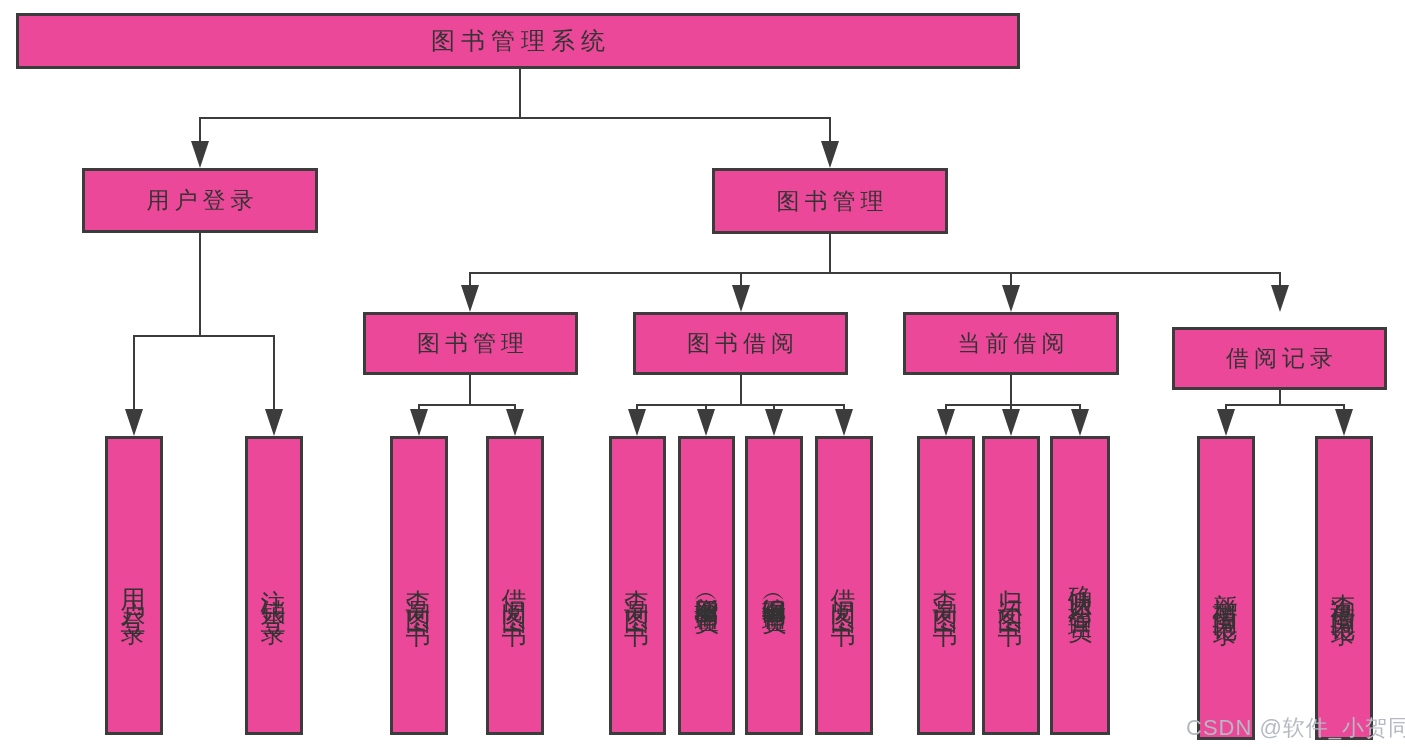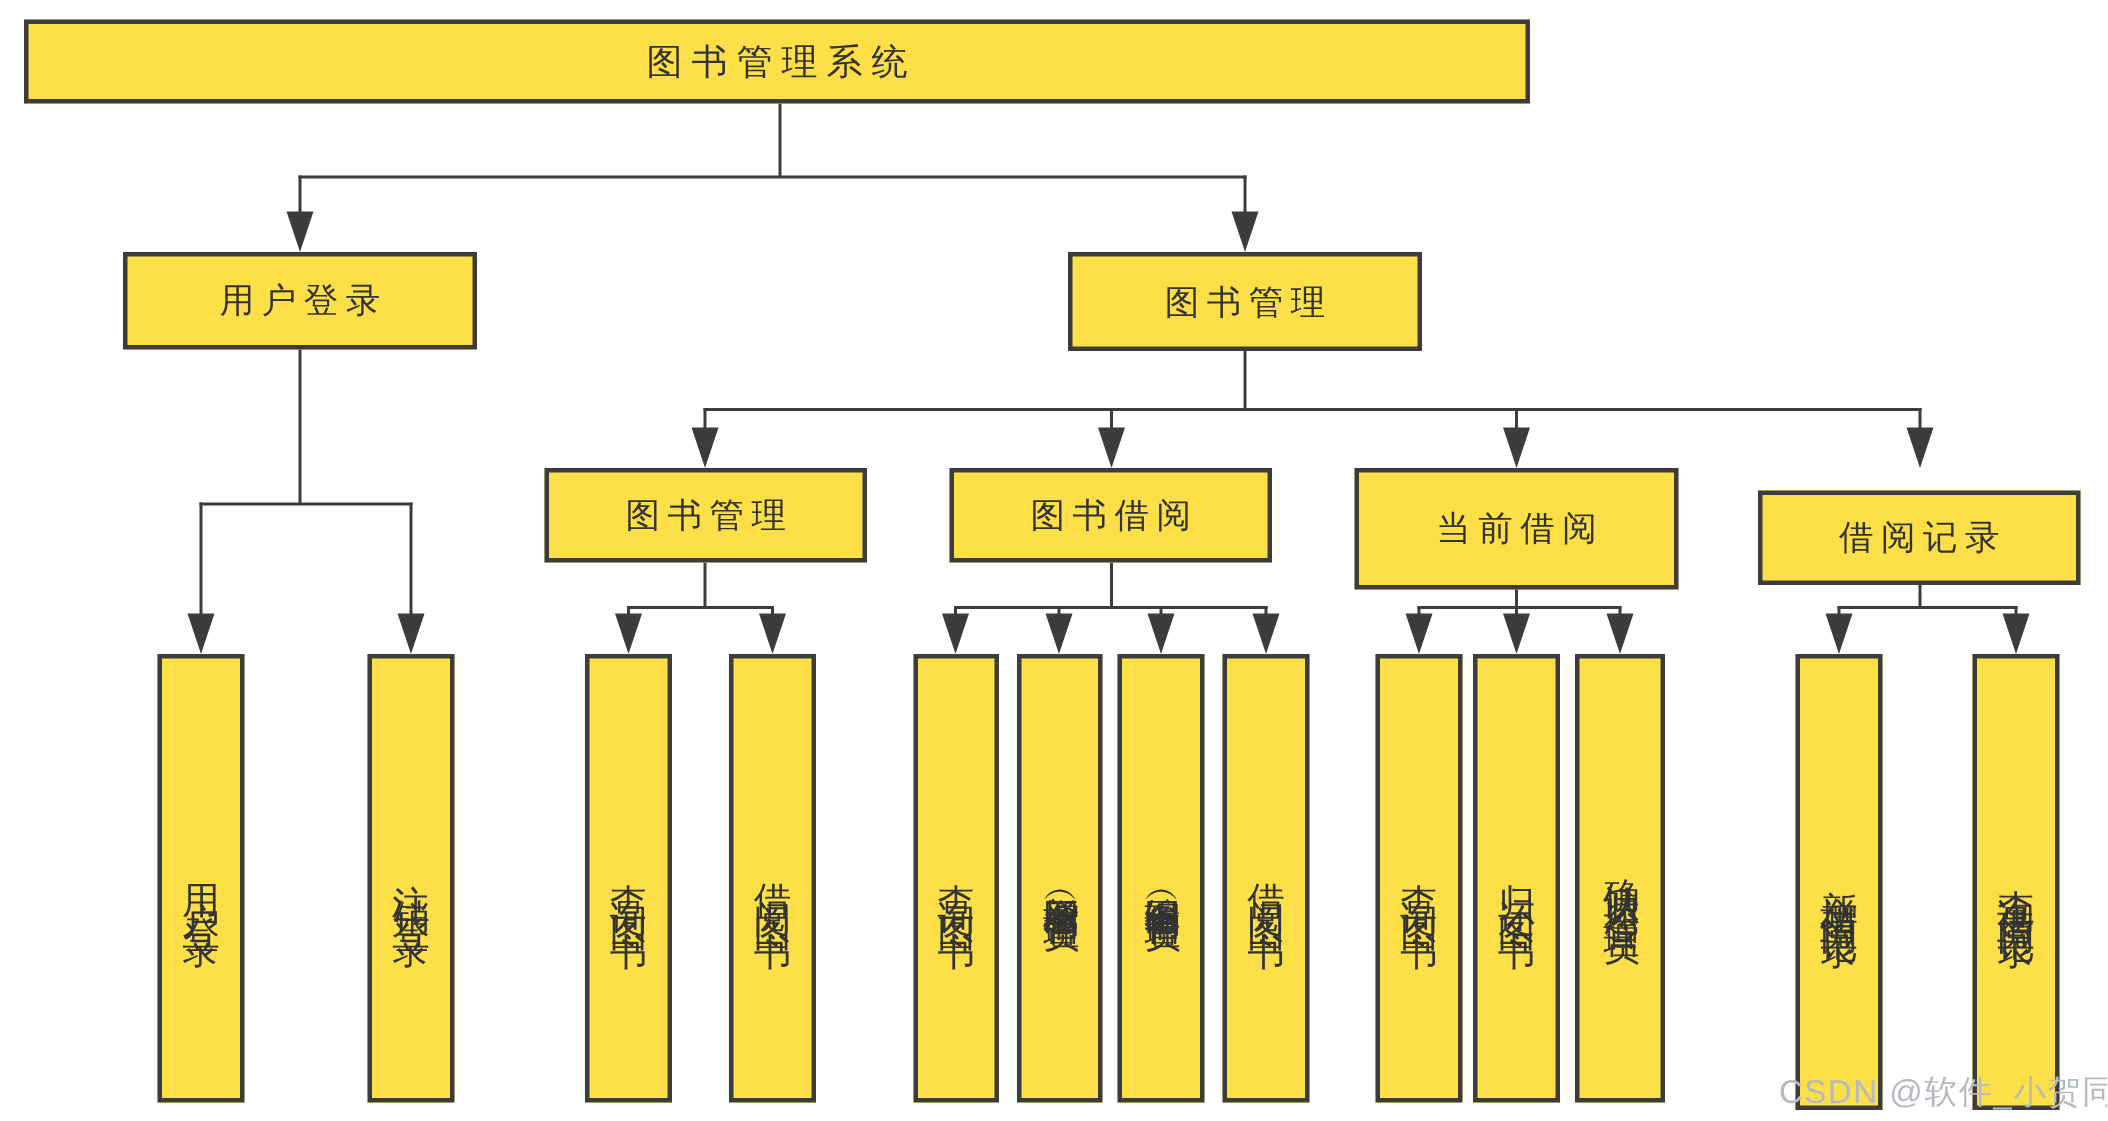--- a/index.html
+++ b/index.html
@@ -6,21 +6,21 @@
   #canvas{
     position:relative;
     width:1405px;height:747px;
     background:#ffffff;
     font-family:"Liberation Sans","DejaVu Sans",sans-serif;
     overflow:hidden;
   }
   #wires{position:absolute;left:0;top:0;width:1405px;height:747px;}
   .box{
     position:absolute;
-    background:#fde047;
+    background:#ec4899;
     border:3px solid #3c3c3c;
     box-sizing:border-box;
     display:flex;align-items:center;justify-content:center;
     z-index:2;
   }
   .hlabel{
     color:#333333;
     font-size:23px;
     letter-spacing:5px;
     white-space:nowrap;
@@ -126,21 +126,21 @@
   <div class="box" style="left:712px;top:168px;width:236px;height:66px;">
     <span class="hlabel">图书管理</span>
   </div>
 
   <div class="box" style="left:363px;top:312px;width:215px;height:63px;">
     <span class="hlabel">图书管理</span>
   </div>
   <div class="box" style="left:633px;top:312px;width:215px;height:63px;">
     <span class="hlabel">图书借阅</span>
   </div>
-  <div class="box" style="left:903px;top:312px;width:216px;height:81px;">
+  <div class="box" style="left:903px;top:312px;width:216px;height:63px;">
     <span class="hlabel">当前借阅</span>
   </div>
   <div class="box" style="left:1172px;top:312px;width:215px;height:63px;margin-top:15px;">
     <span class="hlabel">借阅记录</span>
   </div>
 
   <div class="box" style="left:105px;top:436px;width:58px;height:299px;">
     <span class="vlabel t4">用户登录</span>
   </div>
   <div class="box" style="left:245px;top:436px;width:58px;height:299px;">

